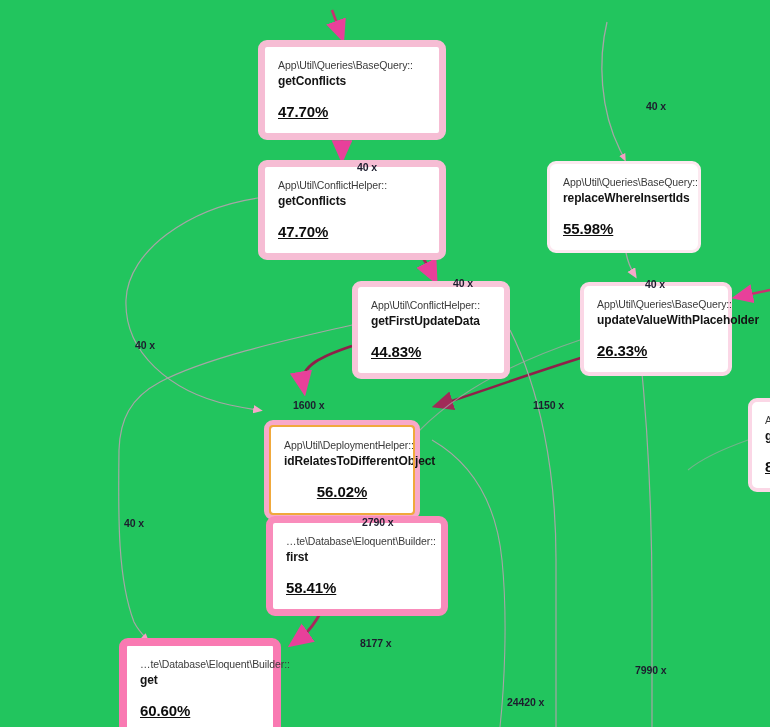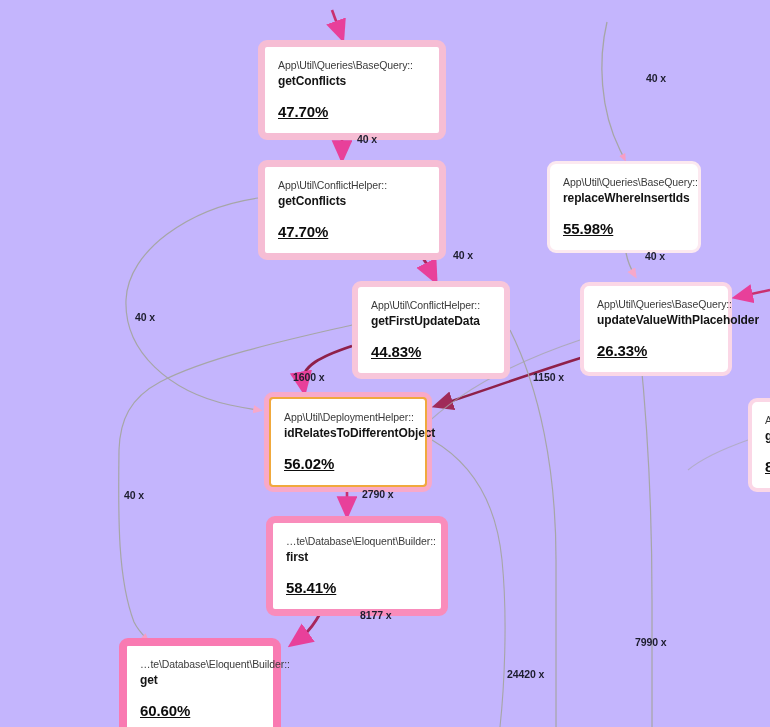--- a/index.html
+++ b/index.html
@@ -57,26 +57,27 @@
   }
   .edge-label {
     position: absolute;
     font-family: "Liberation Sans", sans-serif;
     font-size: 10.5px;
     font-weight: bold;
     color: #1d1d2e;
     white-space: nowrap;
     z-index: 6;
     letter-spacing: -0.1px;
+    margin-top: 28px;
   }
 </style>
 </head>
 <body>
 
-<div id="canvas" style="background: #c4b5fd;">
+<div id="canvas" style="background: #22c55e;">
 
   <svg id="edge-layer" viewBox="0 0 770 727" xmlns="http://www.w3.org/2000/svg">
     <defs>
       <marker id="ah-hot" markerWidth="9" markerHeight="9" refX="4.5" refY="4" orient="auto">
         <path d="M0,0 L9,4 L0,8 z" fill="#e8409a"></path>
       </marker>
       <marker id="ah-warm" markerWidth="9" markerHeight="9" refX="4.5" refY="4" orient="auto">
         <path d="M0,0 L9,4 L0,8 z" fill="#a02a58"></path>
       </marker>
       <marker id="ah-faint" markerWidth="8" markerHeight="8" refX="4" refY="3.5" orient="auto">
@@ -140,21 +141,21 @@
   <div class="node" id="n1" style="left: 258px; top: 160px; width: 188px; min-height: 75px; border: 7px solid rgb(246, 189, 212);">
       <div class="sig">App\Util\ConflictHelper::</div>
       <div class="fn">getConflicts</div>
       <div class="pct">47.70%</div>
     </div>
   <div class="node" id="n2" style="left: 352px; top: 281px; width: 158px; min-height: 71px; border: 6px solid rgb(248, 198, 218);">
       <div class="sig">App\Util\ConflictHelper::</div>
       <div class="fn">getFirstUpdateData</div>
       <div class="pct">44.83%</div>
     </div>
-  <div class="node" id="n3" style="left: 264px; top: 392px; width: 168px; min-height: 70px; border: 7px solid rgb(248, 169, 201); outline: rgb(240, 169, 60) solid 2px; outline-offset: -7px;">
+  <div class="node" id="n3" style="left: 264px; top: 420px; width: 156px; min-height: 70px; border: 7px solid rgb(248, 169, 201); outline: rgb(240, 169, 60) solid 2px; outline-offset: -7px; text-align: center;">
       <div class="sig">App\Util\DeploymentHelper::</div>
       <div class="fn">idRelatesToDifferentObject</div>
       <div class="pct">56.02%</div>
     </div>
   <div class="node" id="n4" style="left: 266px; top: 516px; width: 182px; min-height: 72px; border: 7px solid rgb(249, 140, 187);">
       <div class="sig">…te\Database\Eloquent\Builder::</div>
       <div class="fn">first</div>
       <div class="pct">58.41%</div>
     </div>
   <div class="node" id="n5" style="left: 119px; top: 638px; width: 162px; min-height: 72px; border: 8px solid rgb(249, 122, 178);">

